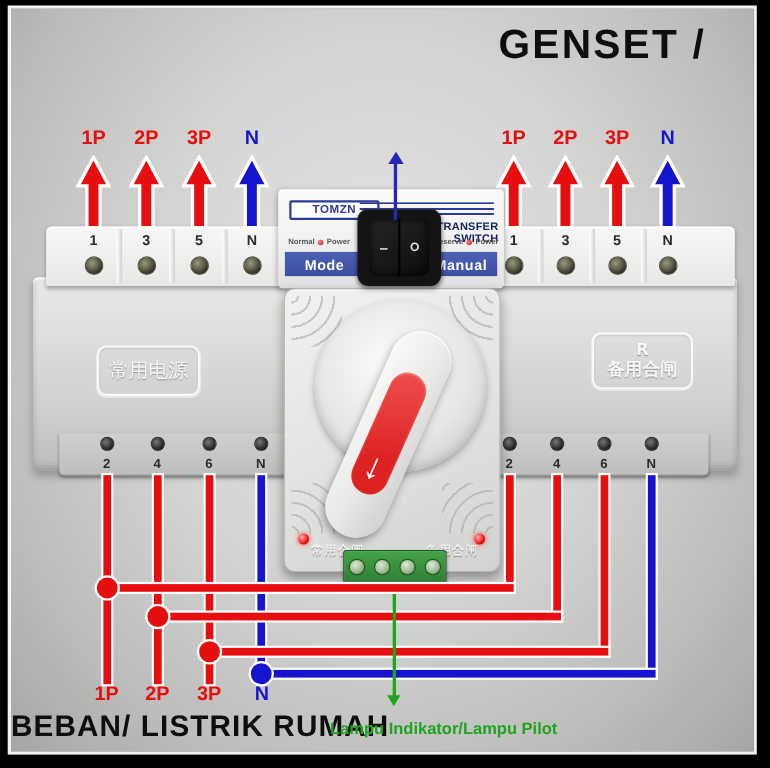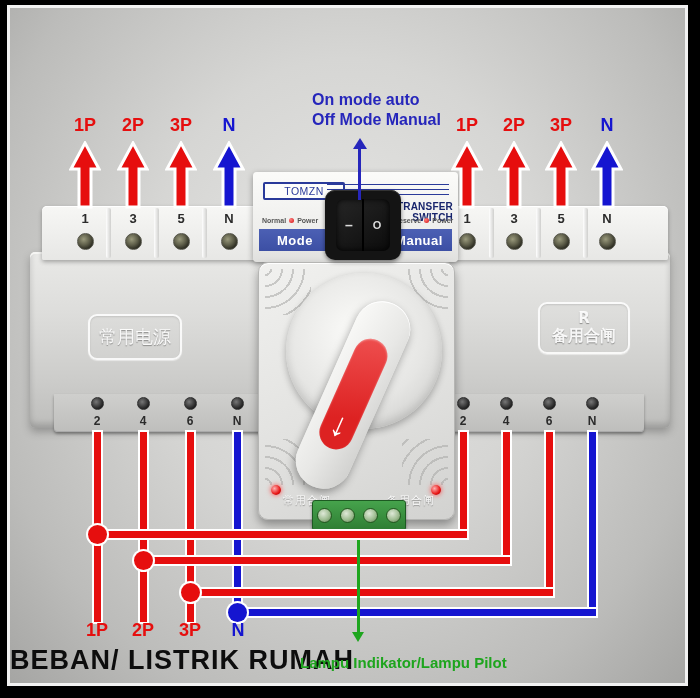--- a/index.html
+++ b/index.html
@@ -47,21 +47,21 @@
   .screw{width:17px;height:17px;border-radius:50%;z-index:3;border:1px solid #55554a;
     background:radial-gradient(circle at 38% 35%, #9a9a7c 0%, #5c5c48 45%, #23231a 80%);}
   .screw-sm{width:13px;height:13px;border-radius:50%;z-index:3;border:1px solid #333;
     background:radial-gradient(circle at 38% 35%, #777 0%, #3a3a3a 50%, #111 85%);}
   .sep{width:5px;background:linear-gradient(90deg,#fff,#cfcfcd);z-index:3;border-radius:2px;}
 
   
   .module-head{left:253px;top:172px;width:205px;height:90px;z-index:3;border-radius:4px;
     background:linear-gradient(180deg,#fbfbf9,#ededeb 70%,#e0e0de);box-shadow:0 2px 6px rgba(0,0,0,.35);}
   .tomzn-box{left:10px;top:10px;width:82px;height:18px;border:2px solid #2a3a9a;border-radius:2px;
-    display:flex;align-items:center;justify-content:center;font-size:10.5px;font-weight:400;color:#2a3a9a;letter-spacing:.5px;background:#fdfdfb;}
+    display:flex;align-items:center;justify-content:center;font-size:10.5px;font-weight:700;color:#2a3a9a;letter-spacing:.5px;background:#fdfdfb;}
   .pinstripes{left:74px;top:12px;width:122px;height:14px;
     background:repeating-linear-gradient(180deg,#2a3a9a 0 1.5px,transparent 1.5px 5px);}
   .ats-title{left:55px;top:29px;width:145px;text-align:right;font-size:10px;font-weight:800;color:#17246c;letter-spacing:.2px;}
   .ind{font-size:7px;font-weight:700;color:#555;top:45px;display:flex;align-items:center;gap:3px;}
   .led-dot{width:5px;height:5px;border-radius:50%;background:radial-gradient(circle at 35% 35%,#ff8080,#d01010);display:inline-block;}
   .blue-band{top:57px;height:22px;background:linear-gradient(180deg,#4c60b4,#3c4fa4);color:#fff;
     display:flex;align-items:center;justify-content:center;font-size:13px;font-weight:600;letter-spacing:.5px;}
   .rocker{left:325px;top:190px;width:76px;height:70px;background:#141414;border-radius:10px;z-index:4;
     box-shadow:0 2px 4px rgba(0,0,0,.5), inset 0 1px 0 #333;}
   .rocker-face{position:absolute;left:11px;top:9px;width:54px;height:52px;background:linear-gradient(145deg,#262626,#0c0c0c);
@@ -120,25 +120,22 @@
   .pilot-head{left:352px;top:632px;width:0;height:0;border-left:6px solid transparent;border-right:6px solid transparent;
     border-top:10px solid #1ea51e;z-index:7;}
 </style>
 </head>
 <body>
 
 <div id="canvas">
  <div id="photo">
   <div id="stage">
 
-
-    <div class="abs note">
-      <div>On mode auto</div>
-      <div>Off Mode Manual</div>
-    </div>
+    <div class="abs h-gen1">GENSET /</div>
+
     <div class="abs note-head"></div>
     <div class="abs note-line"></div>
 
     <div class="abs src-lab red-t" style="left:65px">1P</div>
     <div class="abs src-lab red-t" style="left:113px">2P</div>
     <div class="abs src-lab red-t" style="left:161px">3P</div>
     <div class="abs src-lab blue-t" style="left:209px">N</div>
 
     <div class="abs src-lab red-t" style="left:447px">1P</div>
     <div class="abs src-lab red-t" style="left:494px">2P</div>

